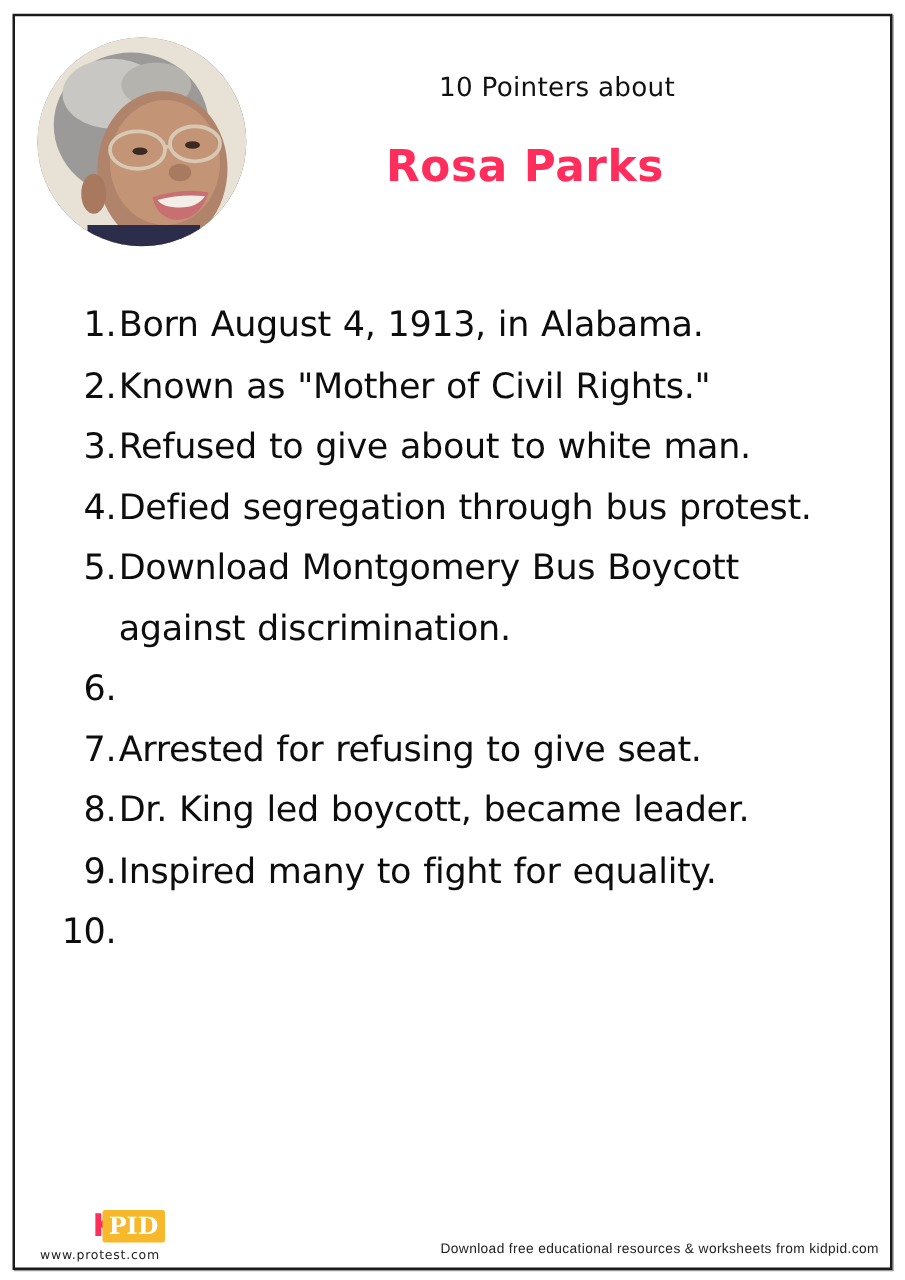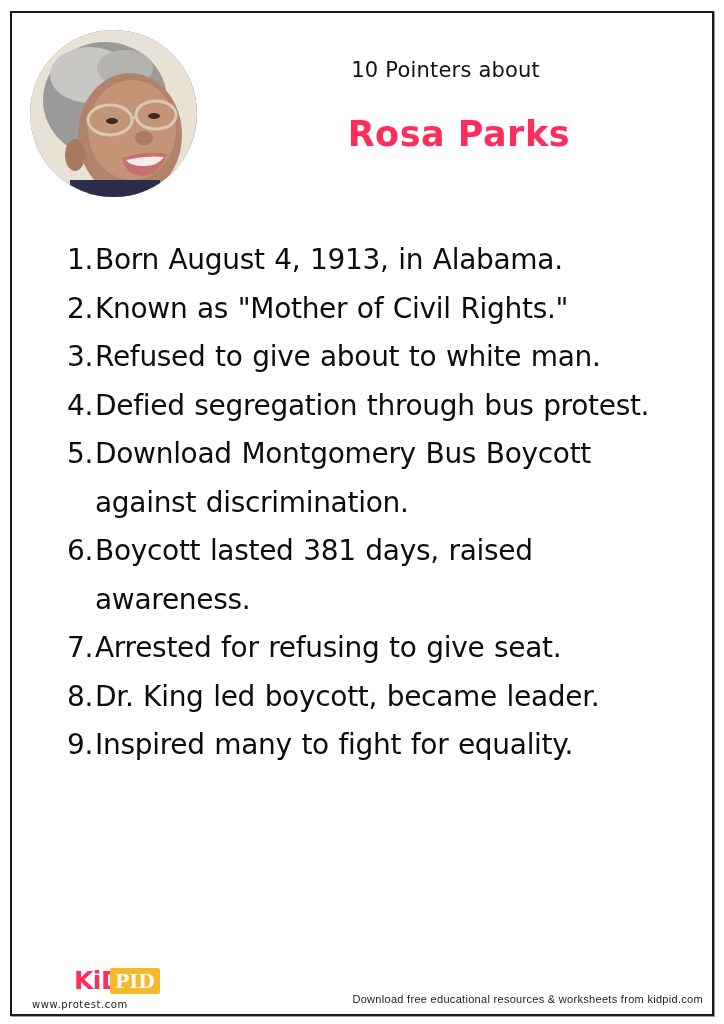--- a/index.html
+++ b/index.html
@@ -44,21 +44,21 @@
     font-family: "DejaVu Sans", sans-serif;
     font-size: 21px;
     color: #111111;
     letter-spacing: 0.2px;
   }
   .title {
     position: absolute;
     left: 270px;
     top: 114px;
     width: 300px;
-    text-align: right;
+    text-align: center;
     font-family: "DejaVu Sans", sans-serif;
     font-weight: bold;
     font-size: 35px;
     color: #ff2d5c;
     letter-spacing: 0.5px;
   }
   .facts {
     position: absolute;
     left: 30px;
     top: 236px;
@@ -110,21 +110,20 @@
     left: 52px;
     top: 2px;
     background: #f7b82b;
     color: #ffffff;
     font-family: "DejaVu Serif", serif;
     font-weight: bold;
     font-size: 19px;
     padding: 0 5px;
     line-height: 26px;
     border-radius: 2px;
-    margin-left: 28px;
   }
   .logo-url {
     position: absolute;
     left: 2px;
     top: 33px;
     font-family: "DejaVu Sans", sans-serif;
     font-size: 10px;
     color: #222222;
     letter-spacing: 0.6px;
   }
@@ -191,35 +190,35 @@
   <li class="fact">
     <span class="fact-num">4.</span>
     <span class="fact-text">Defied segregation through bus protest.</span>
   </li>
   <li class="fact">
     <span class="fact-num">5.</span>
     <span class="fact-text">Download Montgomery Bus Boycott against discrimination.</span>
   </li>
   <li class="fact">
     <span class="fact-num">6.</span>
-    <span class="fact-text" style="max-width:480px">Boycott lasted 381 days, raised awareness.</span>
   </li>
   <li class="fact">
     <span class="fact-num">7.</span>
     <span class="fact-text">Arrested for refusing to give seat.</span>
   </li>
   <li class="fact">
     <span class="fact-num">8.</span>
     <span class="fact-text">Dr. King led boycott, became leader.</span>
   </li>
   <li class="fact">
     <span class="fact-num">9.</span>
     <span class="fact-text">Inspired many to fight for equality.</span>
   </li>
   <li class="fact">
+    <span class="fact-num">10.</span>
   </li>
 </ol>
 
 <div class="logo">
   <span class="logo-kid">KiD</span>
   <span class="logo-pid">PID</span>
   <span class="logo-url">www.protest.com</span>
 </div>
 
 <div class="footer-note">Download free educational resources &amp; worksheets from kidpid.com</div>

